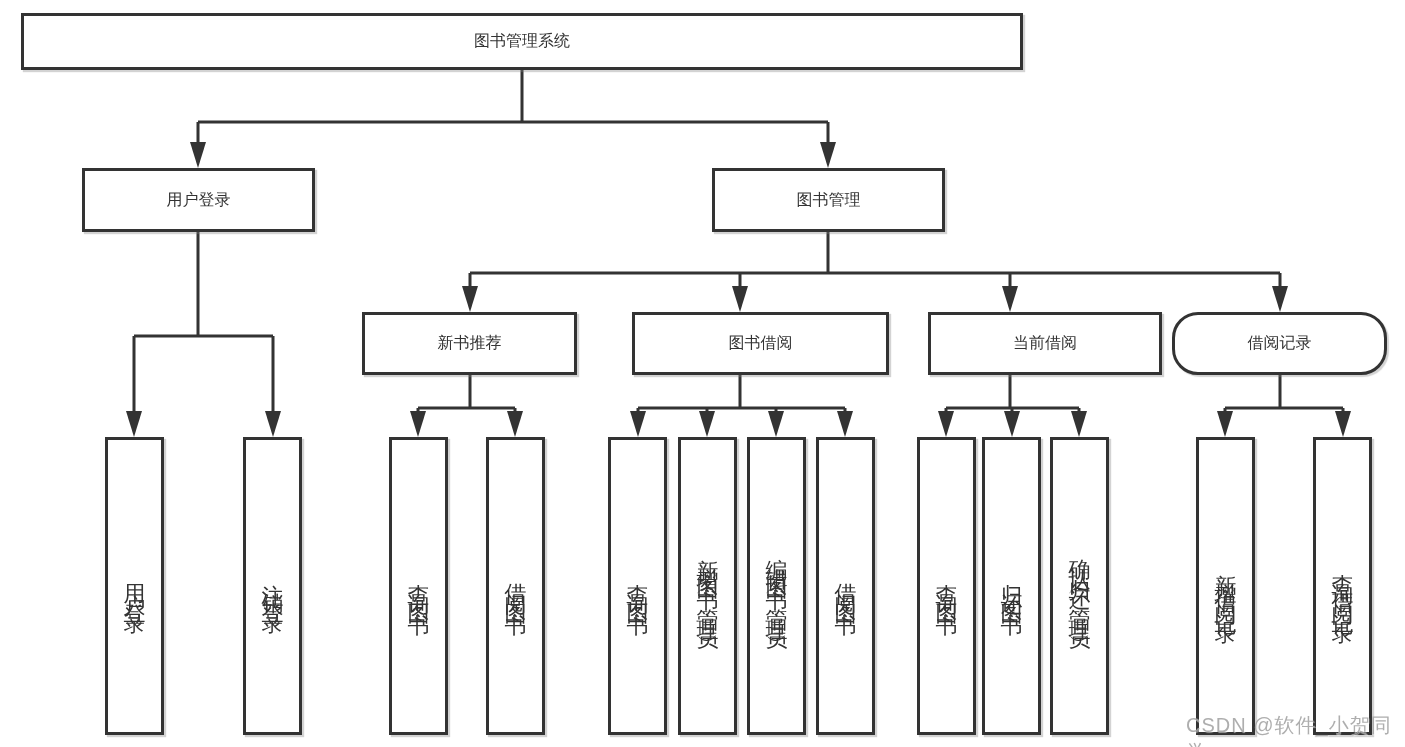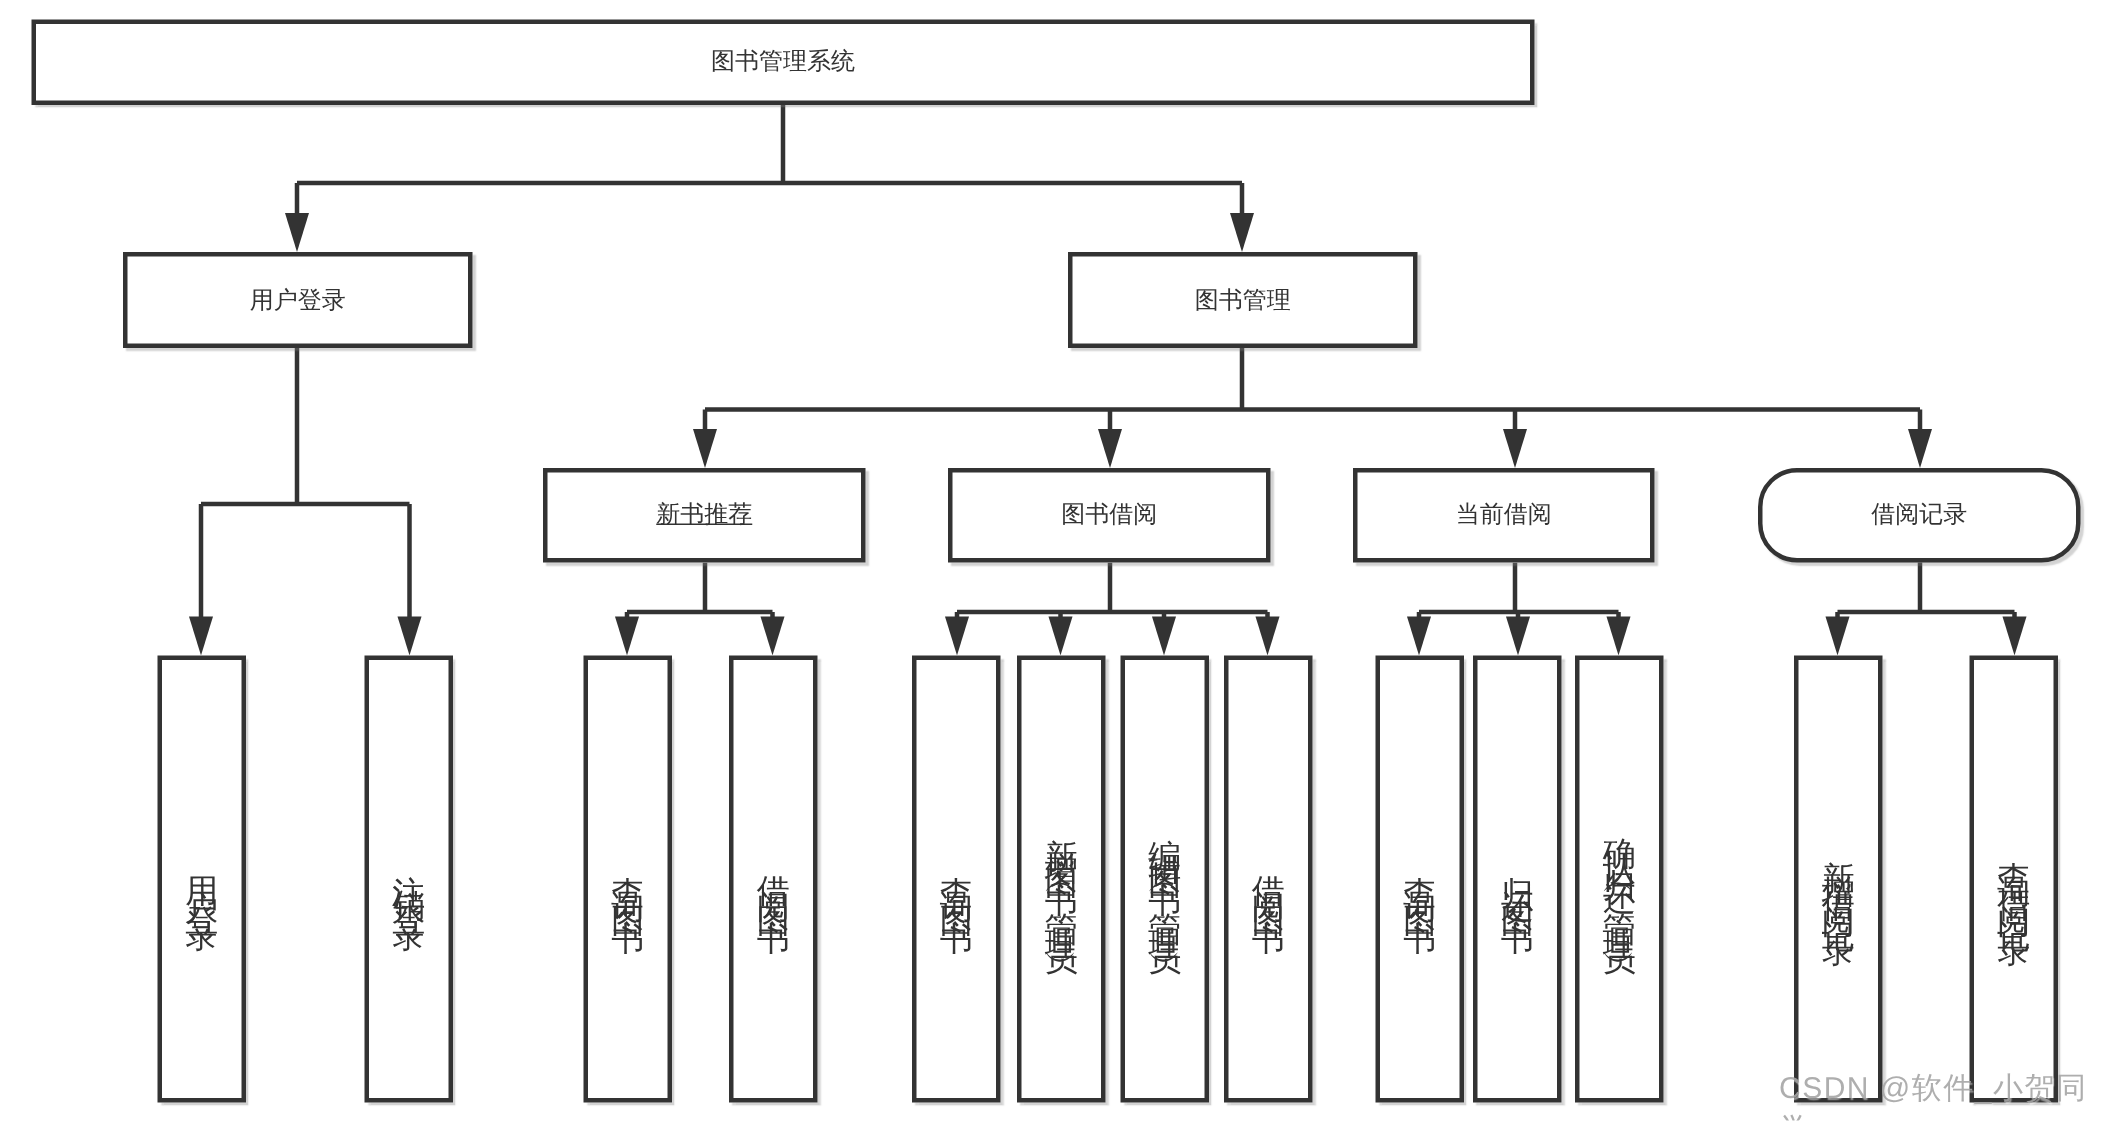--- a/index.html
+++ b/index.html
@@ -75,27 +75,27 @@
     <span>图书管理系统</span>
   </div>
 
   <div class="box" style="left:82px; top:168px; width:233px; height:64px;">
     <span>用户登录</span>
   </div>
   <div class="box" style="left:712px; top:168px; width:233px; height:64px;">
     <span>图书管理</span>
   </div>
 
-  <div class="box" style="left:362px; top:312px; width:215px; height:63px;text-decoration:underline;">
+  <div class="box" style="left:362px; top:312px; width:215px; height:63px;">
     <span>新书推荐</span>
   </div>
-  <div class="box" style="left:632px; top:312px; width:215px; height:63px;">
+  <div class="box" style="left:632px; top:312px; width:257px; height:63px;">
     <span>图书借阅</span>
   </div>
-  <div class="box" style="left:902px; top:312px; width:201px; height:63px;">
+  <div class="box" style="left:928px; top:312px; width:234px; height:63px;">
     <span>当前借阅</span>
   </div>
   <div class="box" style="left:1172px; top:312px; width:215px; height:63px;border-radius:26px;">
     <span>借阅记录</span>
   </div>
 
   <div class="box vbox" style="left:105px; top:437px; width:59px; height:298px;">
     <span class="vtext">用户登录</span>
   </div>
   <div class="box vbox" style="left:243px; top:437px; width:59px; height:298px;">

